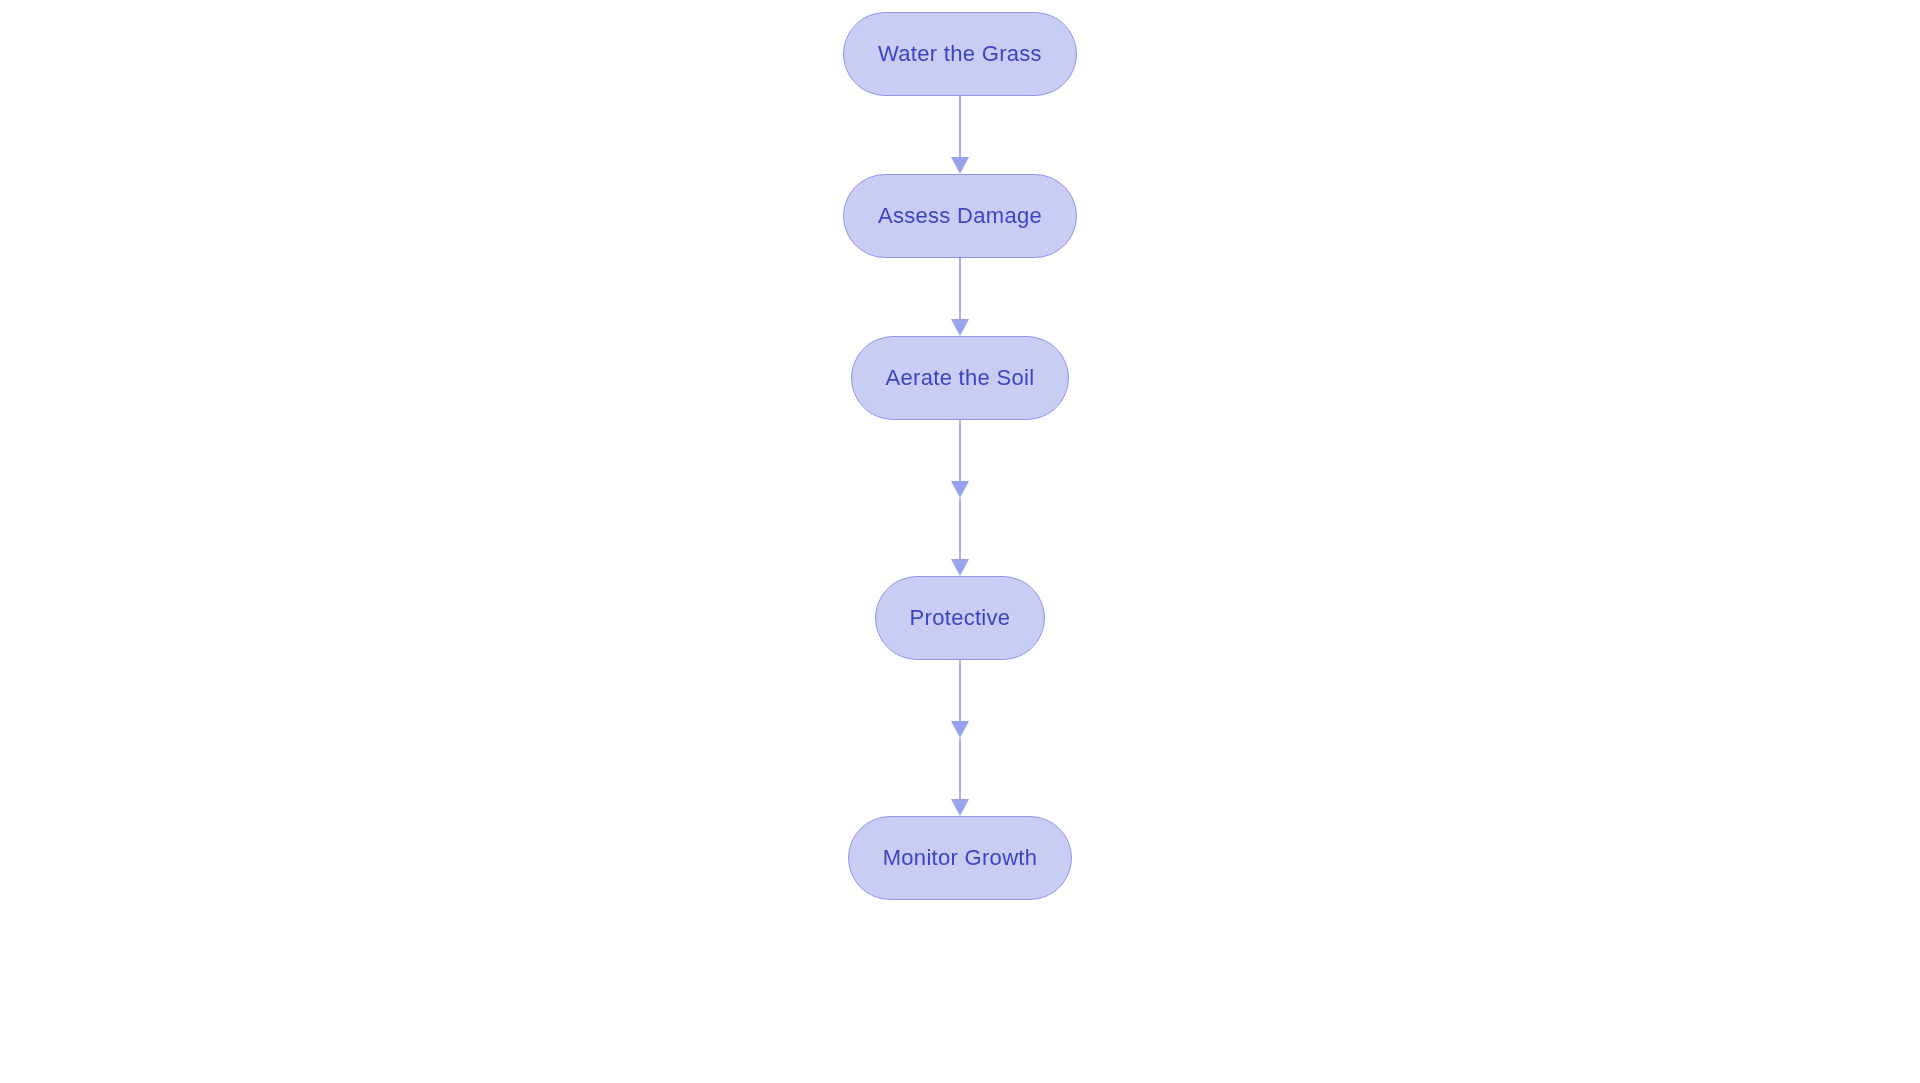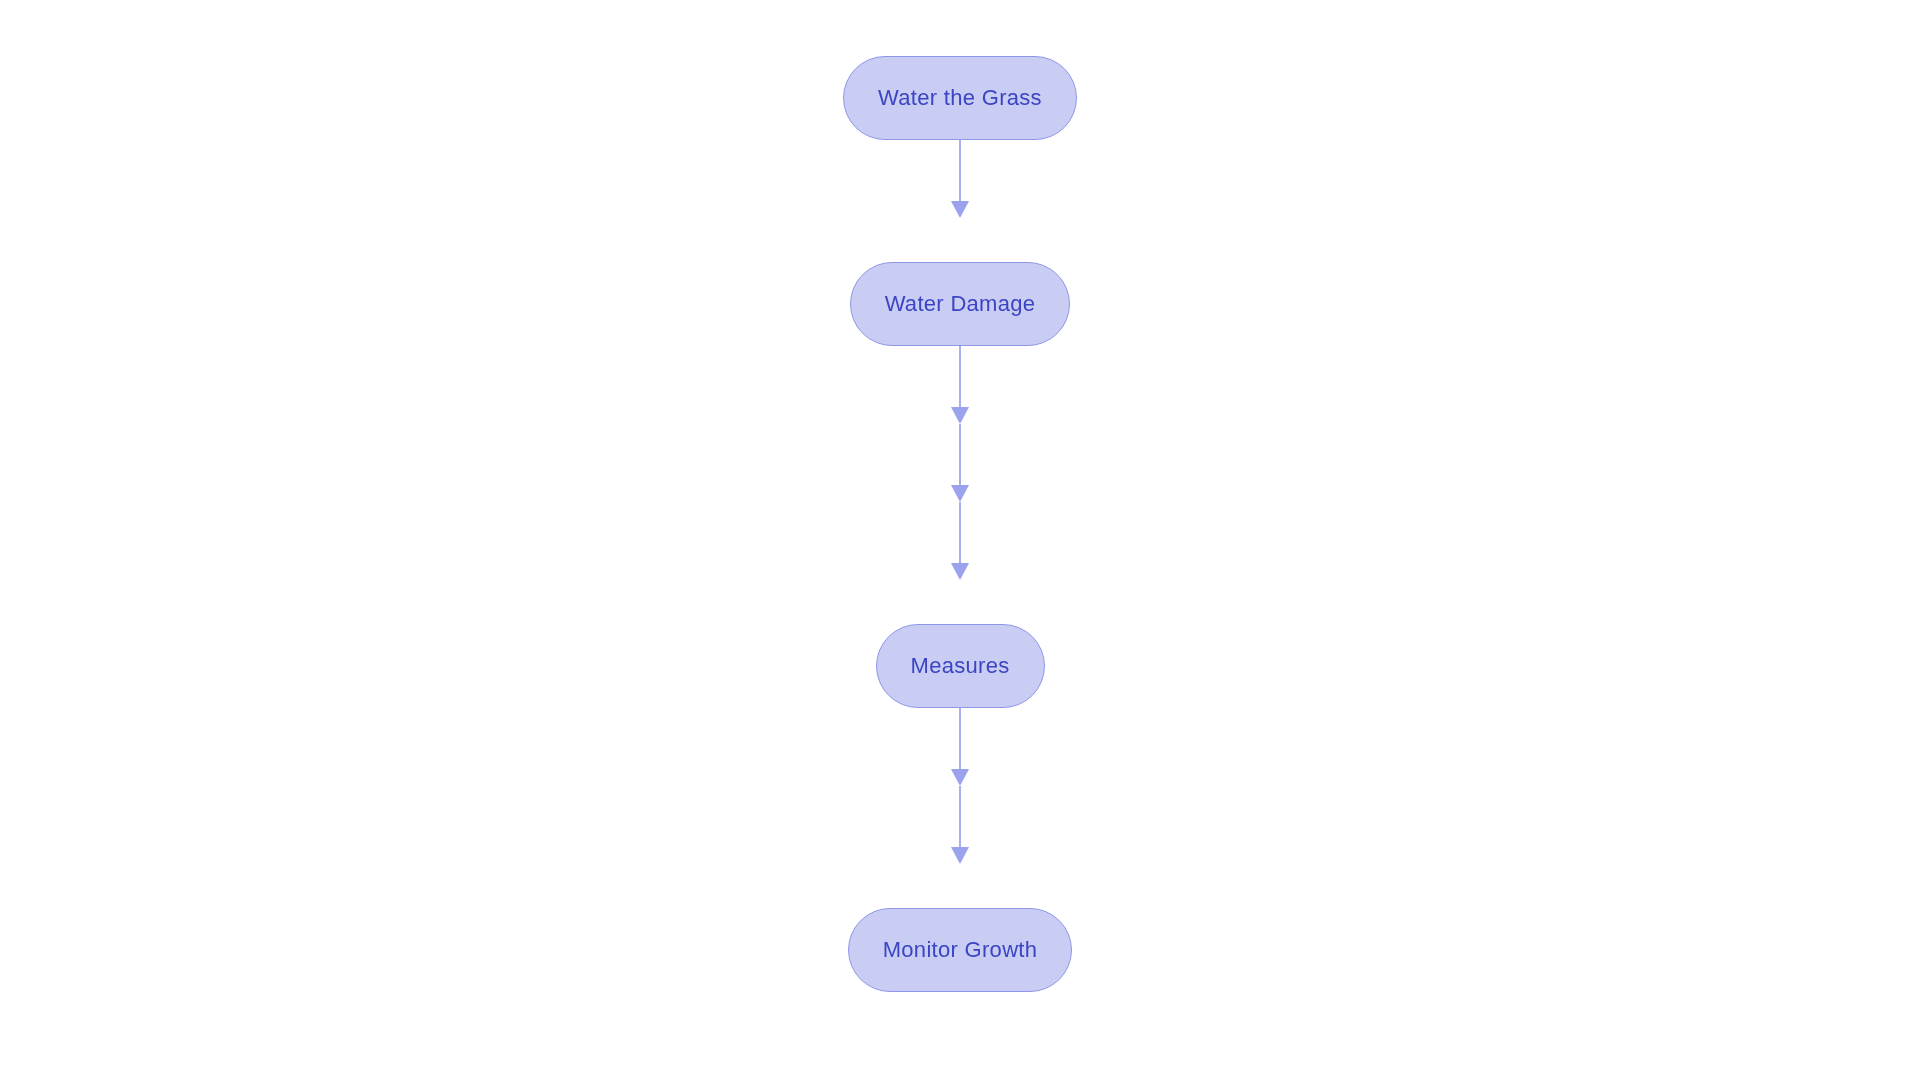--- a/index.html
+++ b/index.html
@@ -30,21 +30,20 @@
     background: #cacdf3;
     border: 1.5px solid #8e96e8;
     color: #3b45c4;
     font-size: 22px;
     letter-spacing: 0.3px;
     display: flex;
     align-items: center;
     justify-content: center;
     white-space: nowrap;
     flex: 0 0 auto;
-    margin-top: 44px;
   }
   .connector {
     height: 78px;
     flex: 0 0 auto;
     display: flex;
     flex-direction: column;
     align-items: center;
   }
   .connector .line {
     width: 2.5px;
@@ -64,40 +63,41 @@
 
 <div class="flowchart">
 
   <div class="node">Water the Grass</div>
 
   <div class="connector">
     <div class="line"></div>
     <div class="head"></div>
   </div>
 
-  <div class="node">Water Damage</div>
+  <div class="node">Assess Damage</div>
+
+  <div class="connector">
+    <div class="line"></div>
+    <div class="head"></div>
+  </div>
+
+  <div class="node">Aerate the Soil</div>
 
   <div class="connector">
     <div class="line"></div>
     <div class="head"></div>
   </div>
 
 
   <div class="connector">
     <div class="line"></div>
     <div class="head"></div>
   </div>
 
-
-  <div class="connector">
-    <div class="line"></div>
-    <div class="head"></div>
-  </div>
-
-  <div class="node">Measures</div>
+  <div class="node">Protective</div>
 
   <div class="connector">
     <div class="line"></div>
     <div class="head"></div>
   </div>
 
 
   <div class="connector">
     <div class="line"></div>
     <div class="head"></div>

